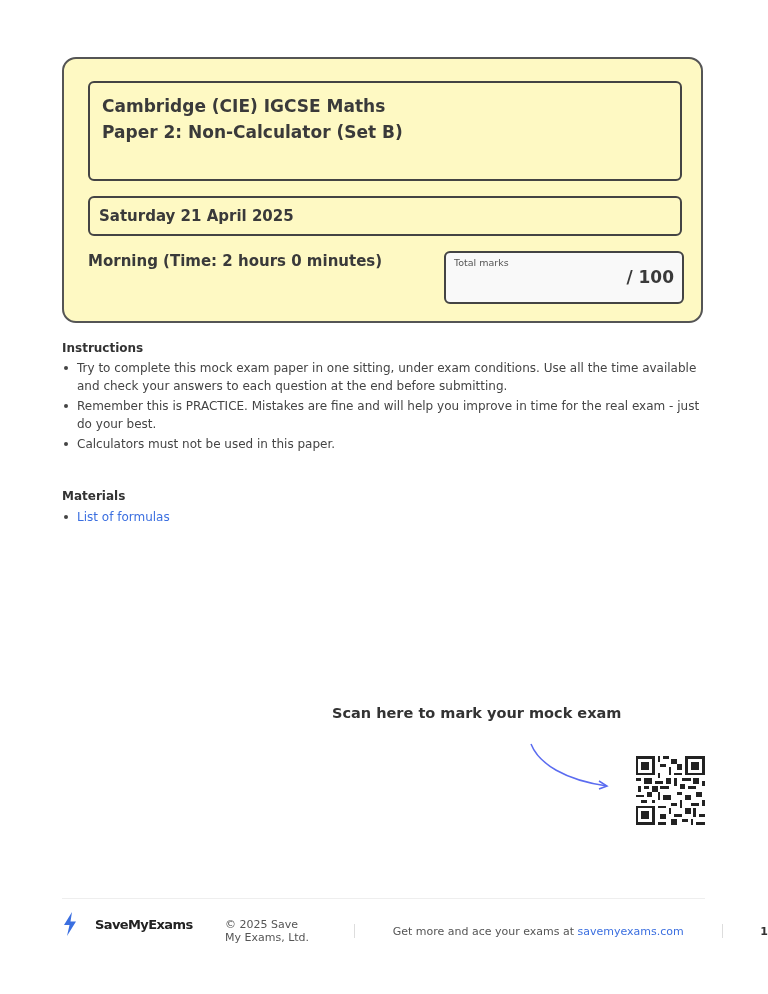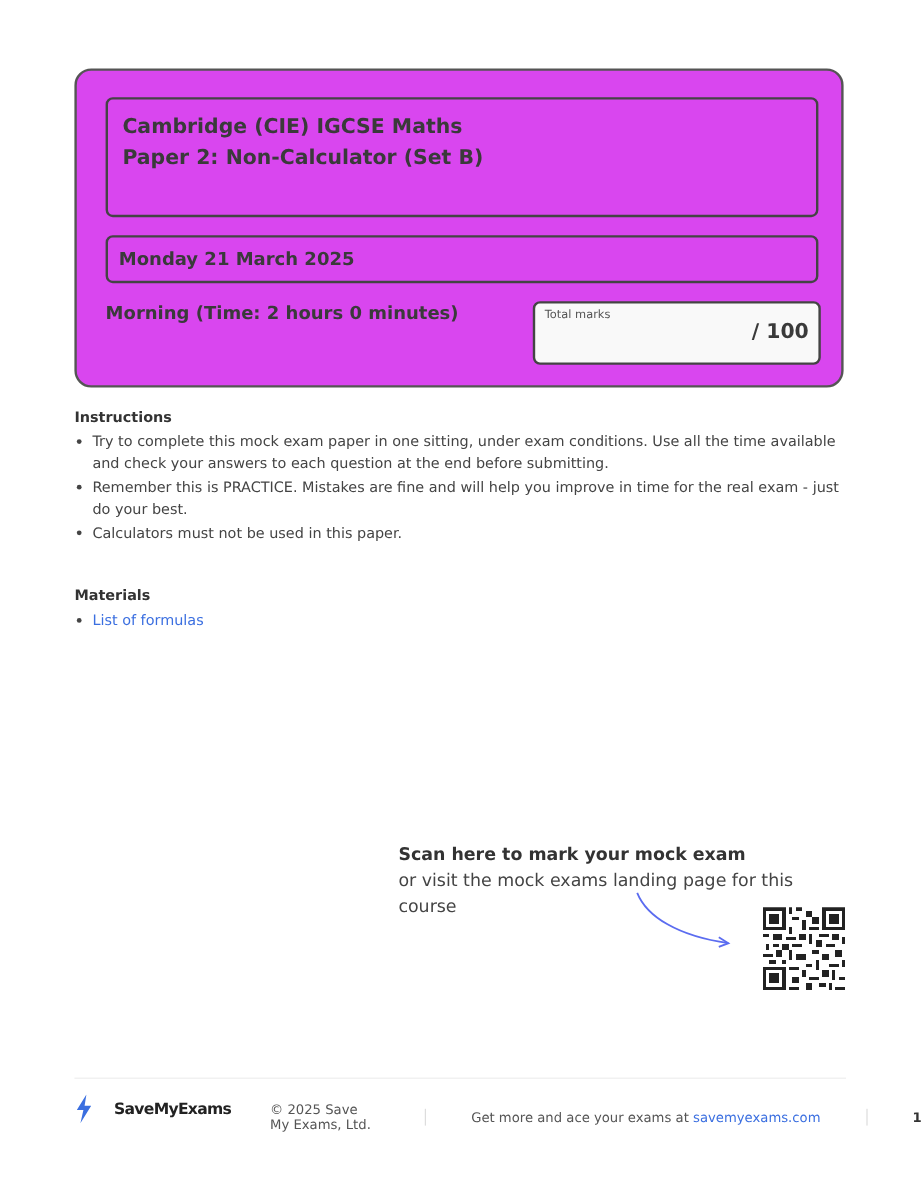--- a/index.html
+++ b/index.html
@@ -3,21 +3,21 @@
 <meta charset="utf-8">
 <style>
   html, body { margin: 0; padding: 0; }
   body {
     width: 768px; height: 994px; background: #ffffff; position: relative;
     font-family: "DejaVu Sans", "Liberation Sans", sans-serif; color: #333333;
     overflow: hidden;
   }
   .cover {
     position: absolute; left: 62px; top: 57px; width: 641px; height: 266px;
-    border: 2px solid #555555; border-radius: 14px; background: #d946ef;
+    border: 2px solid #555555; border-radius: 14px; background: #fef9c3;
     box-sizing: border-box;
   }
   .title-box {
     position: absolute; left: 24px; top: 22px; width: 594px; height: 100px;
     border: 2px solid #444444; border-radius: 6px; box-sizing: border-box;
     padding: 10px 12px;
   }
   .title-line {
     font-weight: bold; font-size: 17px; line-height: 26px; color: #3a3a3a;
     display: block;
@@ -80,21 +80,21 @@
 </style>
 </head>
 <body>
 
 <div class="cover">
   <div class="title-box">
     <span class="title-line">Cambridge (CIE) IGCSE Maths</span>
     <span class="title-line">Paper 2: Non-Calculator (Set B)</span>
   </div>
   <div class="date-box">
-    <span class="date-text">Monday 21 March 2025</span>
+    <span class="date-text">Saturday 21 April 2025</span>
   </div>
   <div class="session">Morning (Time: 2 hours 0 minutes)</div>
   <div class="marks-box">
     <span class="marks-label">Total marks</span>
     <span class="marks-value">/ 100</span>
   </div>
 </div>
 
 <div class="section-head" style="top:341px;">Instructions</div>
 <ul class="bullets" style="top:359px;">
@@ -105,21 +105,20 @@
 
 <div class="section-head" style="top:489px;">Materials</div>
 <ul class="bullets" style="top:508px;">
   <li>
     <a class="link" href="#">List of formulas</a>
   </li>
 </ul>
 
 <div class="scan">
   <span class="scan-title">Scan here to mark your mock exam</span>
-  <span class="scan-sub">or visit the mock exams landing page for this course</span>
 </div>
 
 <svg class="arrow" width="90" height="55" viewBox="0 0 90 55">
   <path d="M6 4 C 14 24, 40 40, 82 46" fill="none" stroke="#5b6cf0" stroke-width="1.5"></path>
   <path d="M74 41 L82 46 L74 49" fill="none" stroke="#5b6cf0" stroke-width="1.5"></path>
 </svg>
 
 <svg class="qr" viewBox="0 0 25 25" shape-rendering="crispEdges">
   <rect width="25" height="25" fill="#fff"></rect>
   <g fill="#222">

